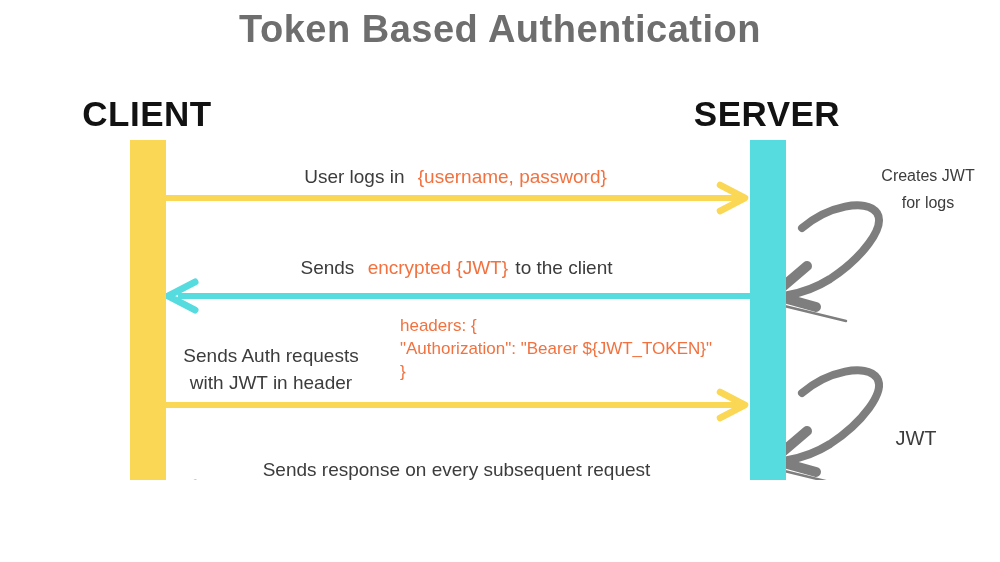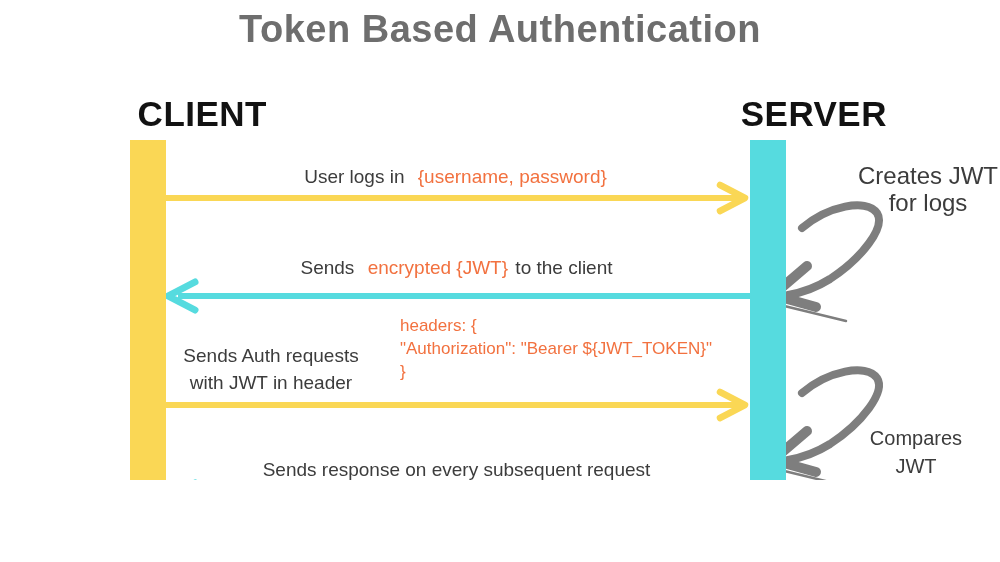--- a/index.html
+++ b/index.html
@@ -9,31 +9,31 @@
   }
   .arrows{position:absolute;left:0;top:0;width:1000px;height:562px;}
   .stroke-yellow{stroke:var(--client-bar);}
   .stroke-cyan{stroke:var(--server-bar);}
   .stroke-gray{stroke:var(--arrow-gray);}
   .title{
     position:absolute;left:0;top:8px;width:1000px;margin:0;text-align:center;
     font-size:38px;font-weight:800;letter-spacing:.5px;color:var(--title-gray);
   }
   .actor{
-    position:absolute;top:94px;width:240px;text-align:right;
+    position:absolute;top:94px;width:240px;text-align:center;
     font-size:35px;font-weight:800;letter-spacing:.5px;color:var(--actor-black);
   }
   .actor.client{left:27px;}
   .actor.server{left:647px;}
   .bar{position:absolute;top:140px;width:36px;height:394px;}
   .client-bar{left:130px;background:var(--client-bar);}
   .server-bar{left:750px;background:var(--server-bar);}
   .note{position:absolute;color:var(--text-dark);text-align:center;}
   .client-note{left:6px;top:178px;width:124px;font-size:19px;line-height:28px;}
-  .note-creates{left:858px;top:162px;width:140px;font-size:24px;line-height:27px;}
+  .note-creates{left:858px;top:162px;width:140px;font-size:16px;line-height:27px;}
   .note-compares{left:856px;top:424px;width:120px;font-size:20px;line-height:28px;}
   .msg{position:absolute;left:166px;width:581px;text-align:center;font-size:19px;color:var(--text-dark);}
   .msg1{top:166px;}
   .msg2{top:257px;}
   .msg4{top:459px;}
   .code{color:var(--accent-orange);}
   .msg .code{margin-left:8px;margin-right:2px;}
   .msg3-label{
     position:absolute;left:166px;top:342px;width:210px;text-align:center;
     font-size:19px;line-height:27px;color:var(--text-dark);
@@ -115,17 +115,16 @@
   <div class="msg msg4">
     <span class="plain">Sends response on every subsequent request</span>
   </div>
 
   <div class="note note-creates">
     <div>Creates JWT</div>
     <div>for logs</div>
   </div>
 
   <div class="note note-compares">
-    <div>Compares</div>
     <div>JWT</div>
   </div>
 
 </div>
 
 </body></html>

